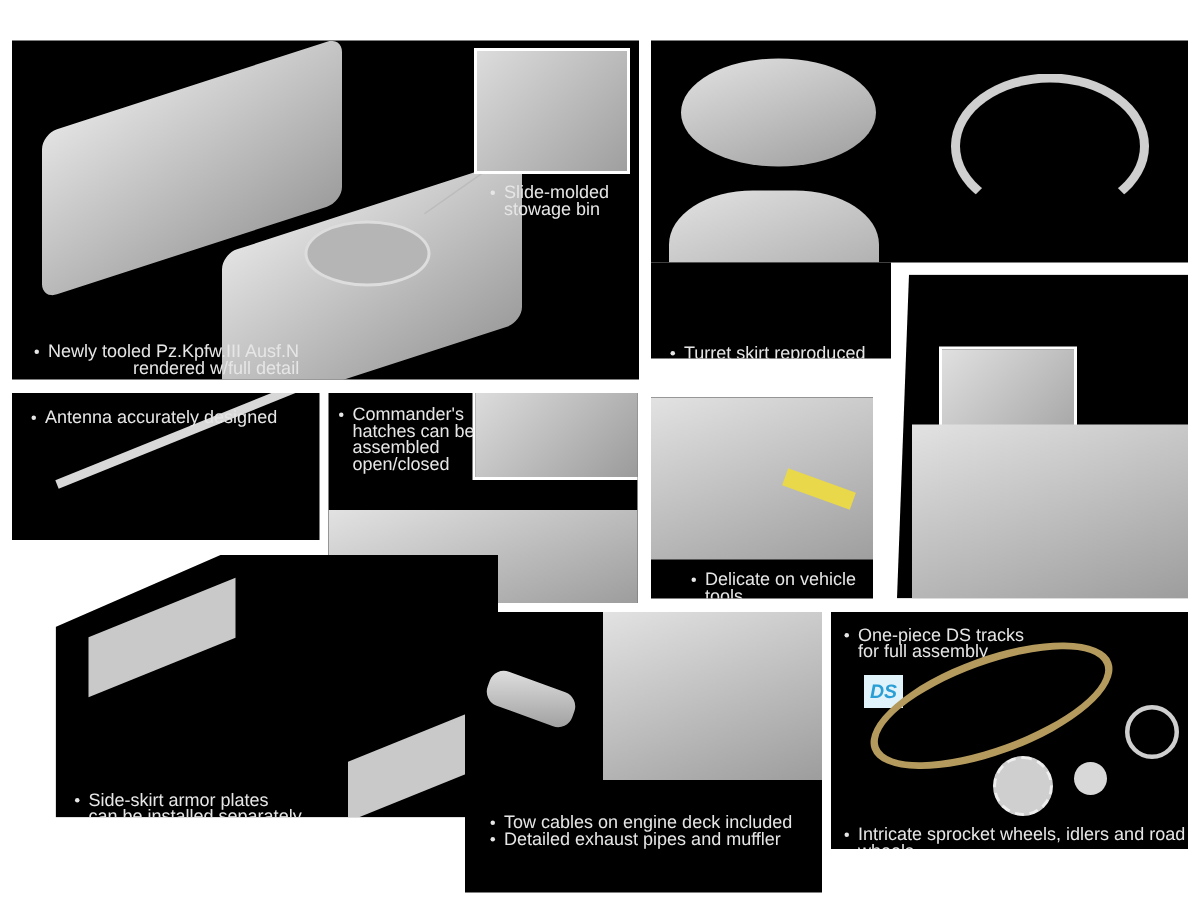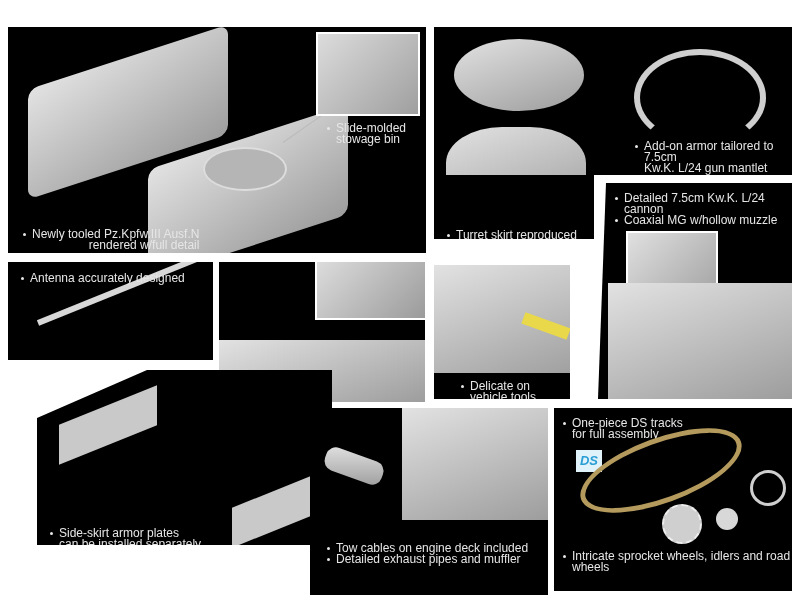--- a/index.html
+++ b/index.html
@@ -43,54 +43,52 @@
   <div class="cap" style="left:14px;top:202px;text-align:right;">
     <span class="line b">Newly tooled Pz.Kpfw.III Ausf.N</span>
     <span class="line">rendered w/full detail</span>
   </div>
 </div>
 
 <div class="panel" style="left:434px;top:27px;width:358px;height:148px;">
   <div class="part grey" style="left:20px;top:12px;width:130px;height:72px;border-radius:50%;"></div>
   <div class="part grey" style="left:12px;top:100px;width:140px;height:90px;border-radius:40%;"></div>
   <div class="part" style="left:200px;top:22px;width:120px;height:85px;border:6px solid #cfcfcf;border-bottom-color:transparent;border-radius:50%;background:transparent;"></div>
-  <div class="cap" style="left:200px;top:114px;">
-    <span class="line b">Add-on armor tailored to 7.5cm</span>
-    <span class="line">Kw.K. L/24 gun mantlet</span>
-  </div>
 </div>
 <div class="panel" style="left:434px;top:175px;width:160px;height:64px;text-align:center;">
   <div class="cap" style="left:12px;top:55px;">
     <span class="line b">Turret skirt reproduced</span>
     <span class="line">w/realistic detail</span>
   </div>
 </div>
 
 <div class="panel" style="left:598px;top:183px;width:194px;height:216px;clip-path:polygon(8px 0,100% 0,100% 100%,0 100%);">
-  <div class="cap" style="left:16px;top:10px;">
-    <span class="line b">Detailed 7.5cm Kw.K. L/24 cannon</span>
-    <span class="line b">Coaxial MG w/hollow muzzle</span>
-  </div>
   <div class="inset" style="left:28px;top:48px;width:88px;height:55px;background:linear-gradient(135deg,#e0e0e0,#a7a7a7);"></div>
   <div class="part grey" style="left:10px;top:100px;width:184px;height:116px;"></div>
 </div>
 
 <div class="panel" style="left:8px;top:262px;width:205px;height:98px;">
   <div class="part" style="left:30px;top:58px;width:175px;height:6px;background:#d8d8d8;transform:rotate(-22deg);transform-origin:left center;"></div>
   <div class="cap" style="left:12px;top:11px;text-align:right;">
     <span class="line b">Antenna accurately designed</span>
   </div>
 </div>
 
 <div class="panel" style="left:219px;top:262px;width:206px;height:140px;">
   <div class="inset" style="left:96px;top:-2px;width:110px;height:56px;background:linear-gradient(135deg,#dcdcdc,#9a9a9a);"></div>
   <div class="part grey" style="left:0;top:78px;width:206px;height:62px;"></div>
+  <div class="cap" style="left:6px;top:9px;">
+    <span class="line b">Commander's</span>
+    <span class="line">hatches can be</span>
+    <span class="line">assembled</span>
+    <span class="line">open/closed</span>
+  </div>
 </div>
 
-<div class="panel" style="left:434px;top:265px;width:136px;height:134px;">
+<div class="panel" style="left:434px;top:265px;width:148px;height:134px;">
   <div class="part grey" style="left:0;top:0;width:158px;height:108px;"></div>
   <div class="part" style="left:88px;top:55px;width:48px;height:12px;background:#e8d84a;transform:rotate(20deg);"></div>
   <div class="cap" style="left:26px;top:116px;">
     <span class="line b">Delicate on vehicle tools</span>
   </div>
 </div>
 
 <div class="panel" style="left:8px;top:370px;width:295px;height:175px;clip-path:polygon(0 48px,110px 0,100% 0,100% 100%,0 100%);margin-left:29px;">
   <div class="part" style="left:22px;top:35px;width:98px;height:40px;background:#c9c9c9;transform:skewY(-22deg);"></div>
   <div class="part" style="left:195px;top:118px;width:98px;height:40px;background:#c9c9c9;transform:skewY(-22deg);"></div>
@@ -102,21 +100,21 @@
 
 <div class="panel" style="left:310px;top:408px;width:238px;height:187px;">
   <div class="part grey" style="left:92px;top:0;width:146px;height:112px;"></div>
   <div class="part grey" style="left:14px;top:46px;width:60px;height:24px;border-radius:10px;transform:rotate(20deg);"></div>
   <div class="cap" style="left:16px;top:135px;">
     <span class="line b">Tow cables on engine deck included</span>
     <span class="line b">Detailed exhaust pipes and muffler</span>
   </div>
 </div>
 
-<div class="panel" style="left:554px;top:408px;width:238px;height:183px;">
+<div class="panel" style="left:554px;top:408px;width:238px;height:158px;">
   <div class="cap" style="left:8px;top:10px;">
     <span class="line b">One-piece DS tracks</span>
     <span class="line">for full assembly</span>
   </div>
   <div style="position:absolute;left:22px;top:42px;width:26px;height:22px;background:#e0f2fa;color:#2a9fd6;font-weight:bold;font-style:italic;font-size:13px;text-align:center;line-height:22px;">DS</div>
   <div class="part" style="left:22px;top:30px;width:160px;height:55px;background:transparent;border:5px solid #b49a5c;border-radius:50%;transform:rotate(-20deg);"></div>
   <div class="part" style="left:108px;top:96px;width:36px;height:36px;border-radius:50%;background:#cfcfcf;border:2px dashed #eee;"></div>
   <div class="part" style="left:162px;top:100px;width:22px;height:22px;border-radius:50%;background:#d8d8d8;"></div>
   <div class="part" style="left:196px;top:62px;width:30px;height:30px;border-radius:50%;background:transparent;border:3px solid #cfcfcf;"></div>
   <div class="cap" style="left:8px;top:143px;">

